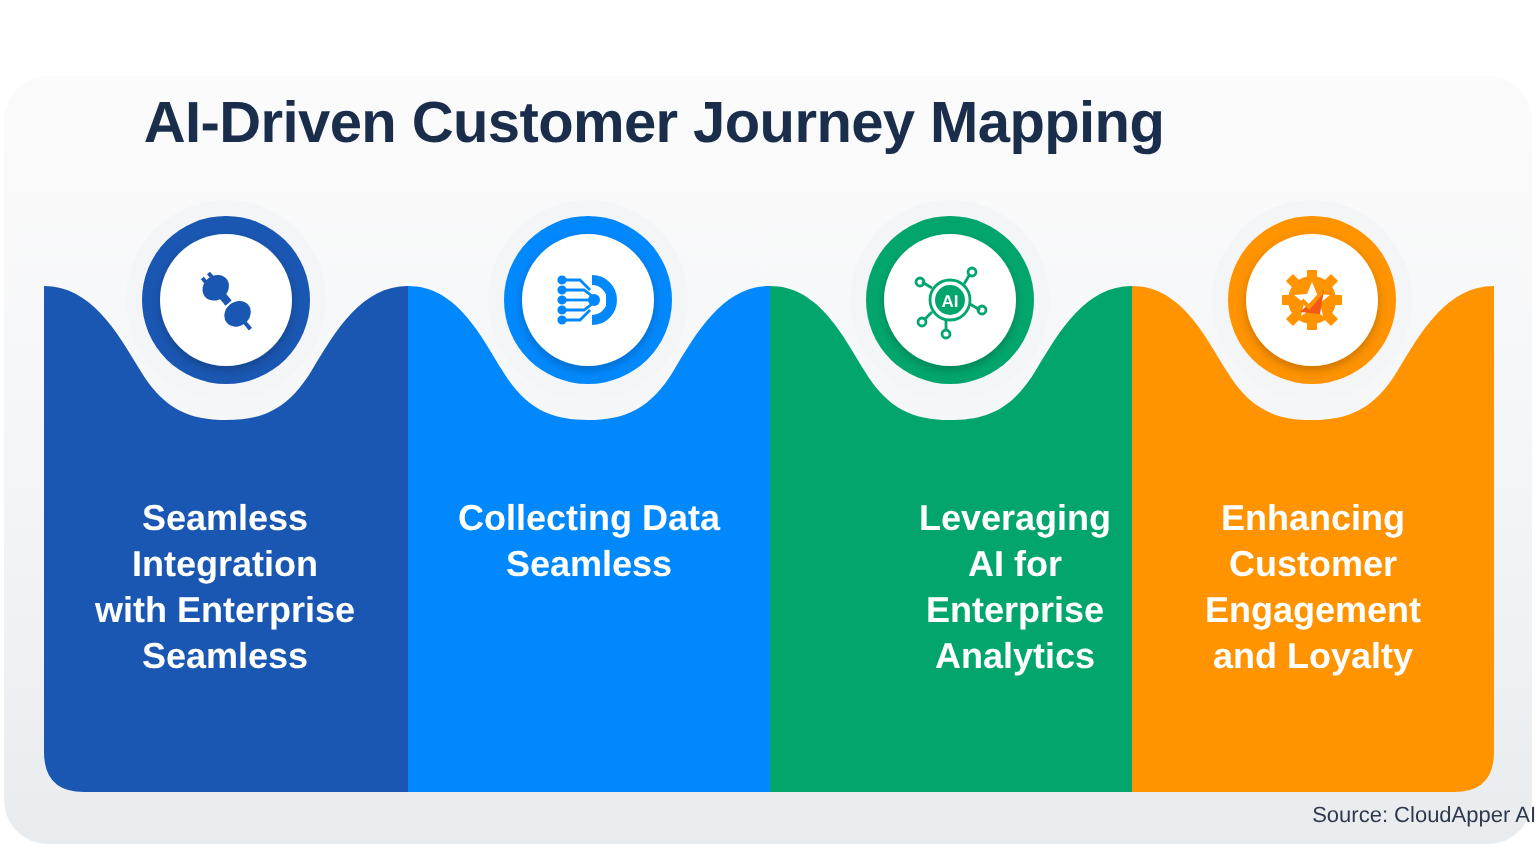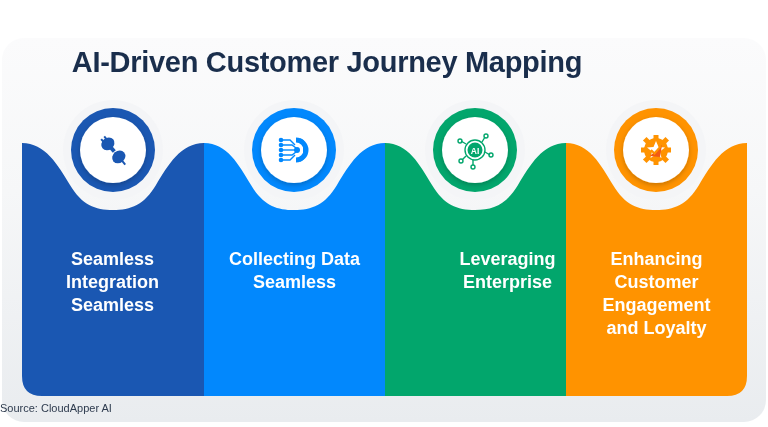--- a/index.html
+++ b/index.html
@@ -18,21 +18,21 @@
     position: absolute; left: 0; top: 46px; width: 654px; text-align: center;
     font-size: 29px; font-weight: bold; color: #1a2e4c; letter-spacing: -0.3px;
   }
   svg.panels { position: absolute; left: 0; top: 0; }
   .col-text {
     position: absolute; top: 248px; width: 181px; text-align: center;
     color: #ffffff; font-size: 18px; font-weight: bold; line-height: 23px;
   }
   .col-text div { white-space: nowrap; }
   .source {
-    position: absolute; left: 0; top: 402px; width: 768px; text-align: left;
+    position: absolute; left: 0; top: 402px; width: 768px; text-align: right;
     font-size: 11px; color: #2e3b4e;
   }
 </style>
 </head>
 <body>
 
 <div class="card"></div>
 
 <div class="title">AI-Driven Customer Journey Mapping</div>
 
@@ -139,29 +139,32 @@
       <polygon points="656,141 658.5,147 665,147.5 660,151.5 661.5,158 656,154.5 650.5,158 652,151.5 647,147.5 653.5,147" fill="#ffffff"></polygon>
       <polygon points="662,145 650,156 660,157" fill="#f25a14"></polygon>
       <path d="M651,150 L654.5,153.5 L661,146" stroke="#ff9300" stroke-width="2" fill="none"></path>
     </g>
   </g>
 </svg>
 
 <div class="col-text" style="left:22px;">
   <div>Seamless</div>
   <div>Integration</div>
+  <div>with Enterprise</div>
   <div>Seamless</div>
 </div>
 <div class="col-text" style="left:204px;">
   <div>Collecting Data</div>
   <div>Seamless</div>
 </div>
 <div class="col-text" style="left:385px;padding-left:32px;">
   <div>Leveraging</div>
+  <div>AI for</div>
   <div>Enterprise</div>
+  <div>Analytics</div>
 </div>
 <div class="col-text" style="left:566px;">
   <div>Enhancing</div>
   <div>Customer</div>
   <div>Engagement</div>
   <div>and Loyalty</div>
 </div>
 
 <div class="source">Source: CloudApper AI</div>
 

